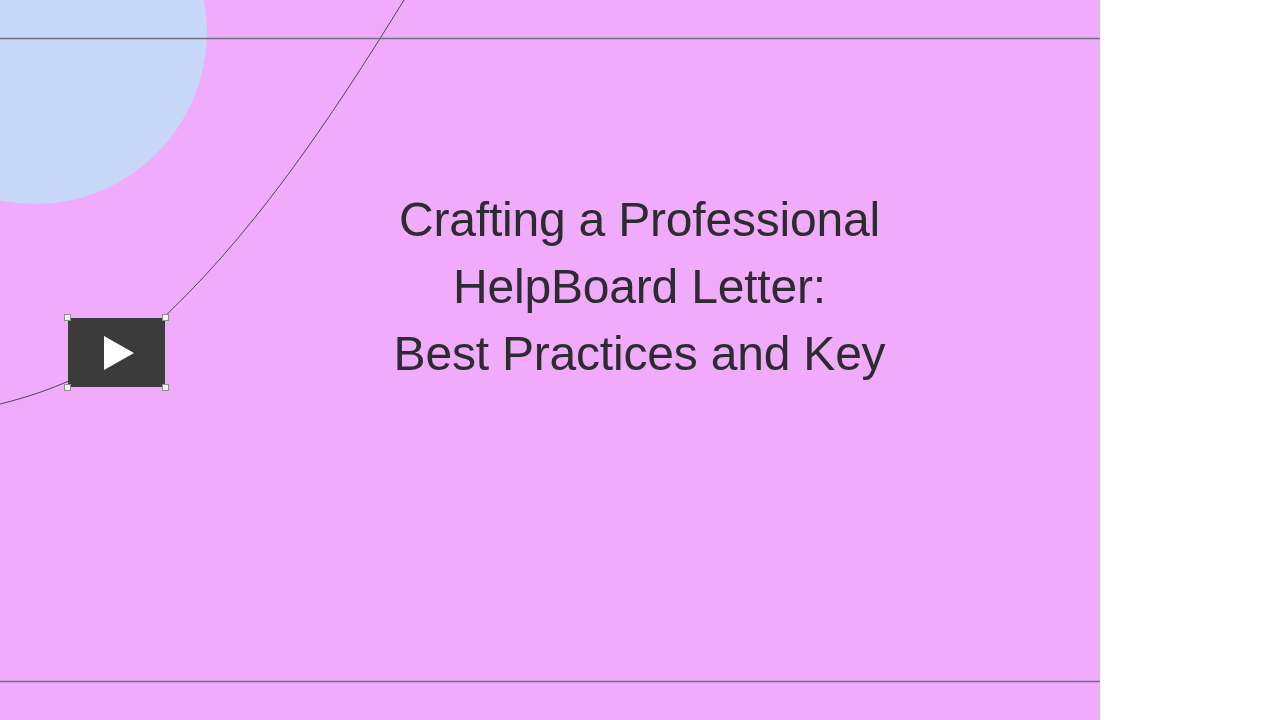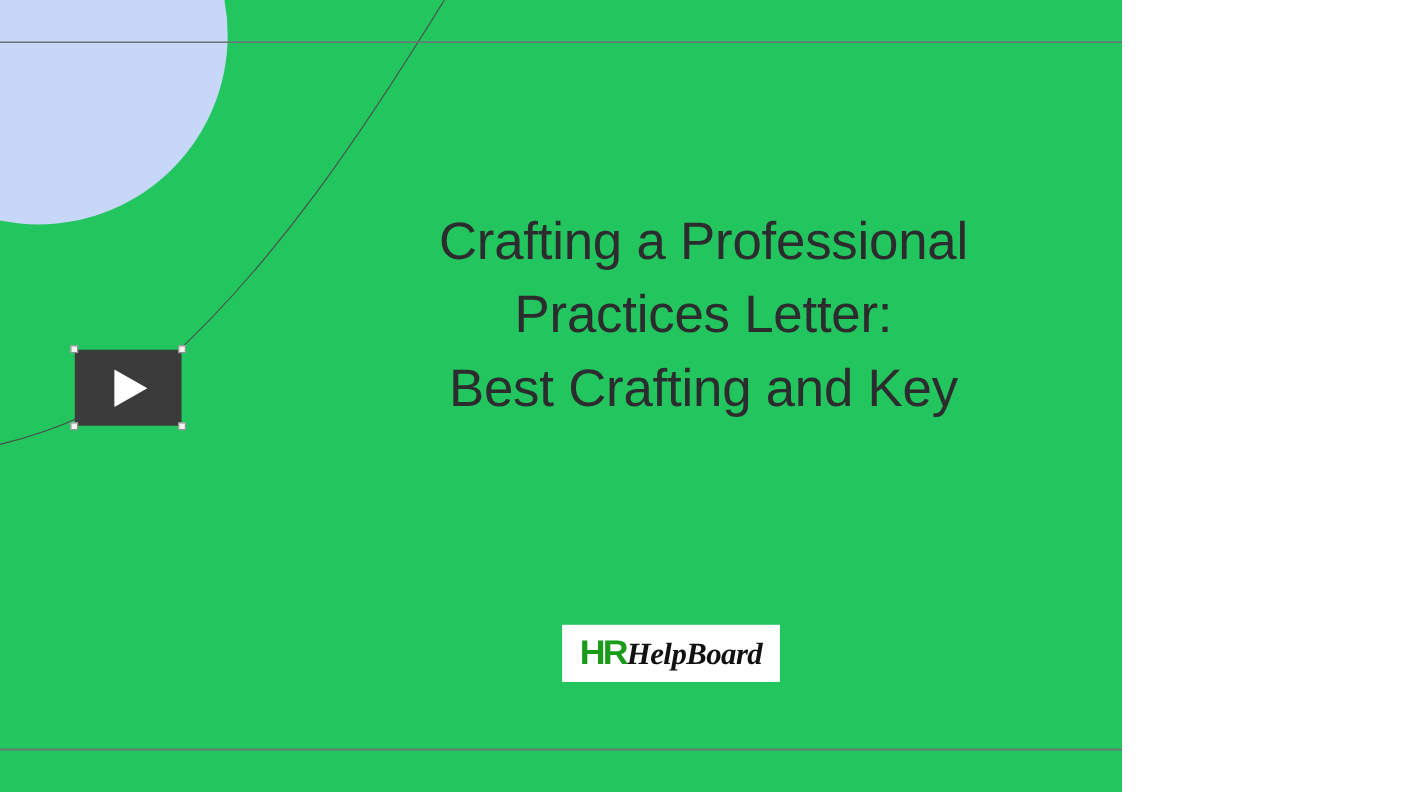--- a/index.html
+++ b/index.html
@@ -3,24 +3,24 @@
 <meta charset="utf-8">
 <title>Slide</title>
 <style>
   html, body {
     margin: 0;
     padding: 0;
     background: #ffffff;
   }
   #slide-root {
     position: relative;
-    width: 1020px;
+    width: 1100px;
     height: 720px;
     overflow: hidden;
-    background: #22c55e;
+    background: #f0abfc;
     font-family: "Liberation Sans", sans-serif;
   }
 
   
   #deco-layer {
     position: absolute;
     inset: 0;
     width: 1279px;
     height: 720px;
     pointer-events: none;
@@ -132,34 +132,28 @@
 
     <path d="M 404 0 C 330 120 250 240 150 330 C 100 372 50 392 -4 405" fill="none" stroke="#4a4a4a" stroke-width="1"></path>
 
     <line x1="0" y1="38.5" x2="1279" y2="38.5" stroke="#6f7178" stroke-width="1.4"></line>
 
     <line x1="0" y1="681.5" x2="1279" y2="681.5" stroke="#6f7178" stroke-width="1.6"></line>
   </svg>
 
   <div id="title-block">
     <span class="title-line">Crafting a Professional</span>
-    <span class="title-line">Practices Letter:</span>
-    <span class="title-line">Best Crafting and Key</span>
+    <span class="title-line">HelpBoard Letter:</span>
+    <span class="title-line">Best Practices and Key</span>
   </div>
 
   <div id="video-placeholder">
     <div id="video-frame">
       <div id="play-triangle"></div>
     </div>
     <span class="sel-handle tl"></span>
     <span class="sel-handle tr"></span>
     <span class="sel-handle bl"></span>
     <span class="sel-handle br"></span>
   </div>
 
-  <div id="logo-block">
-    <div id="logo-inner">
-      <span id="logo-hr">HR</span>
-      <span id="logo-helpboard">HelpBoard</span>
-    </div>
-  </div>
 
 </div>
 
 </body></html>

